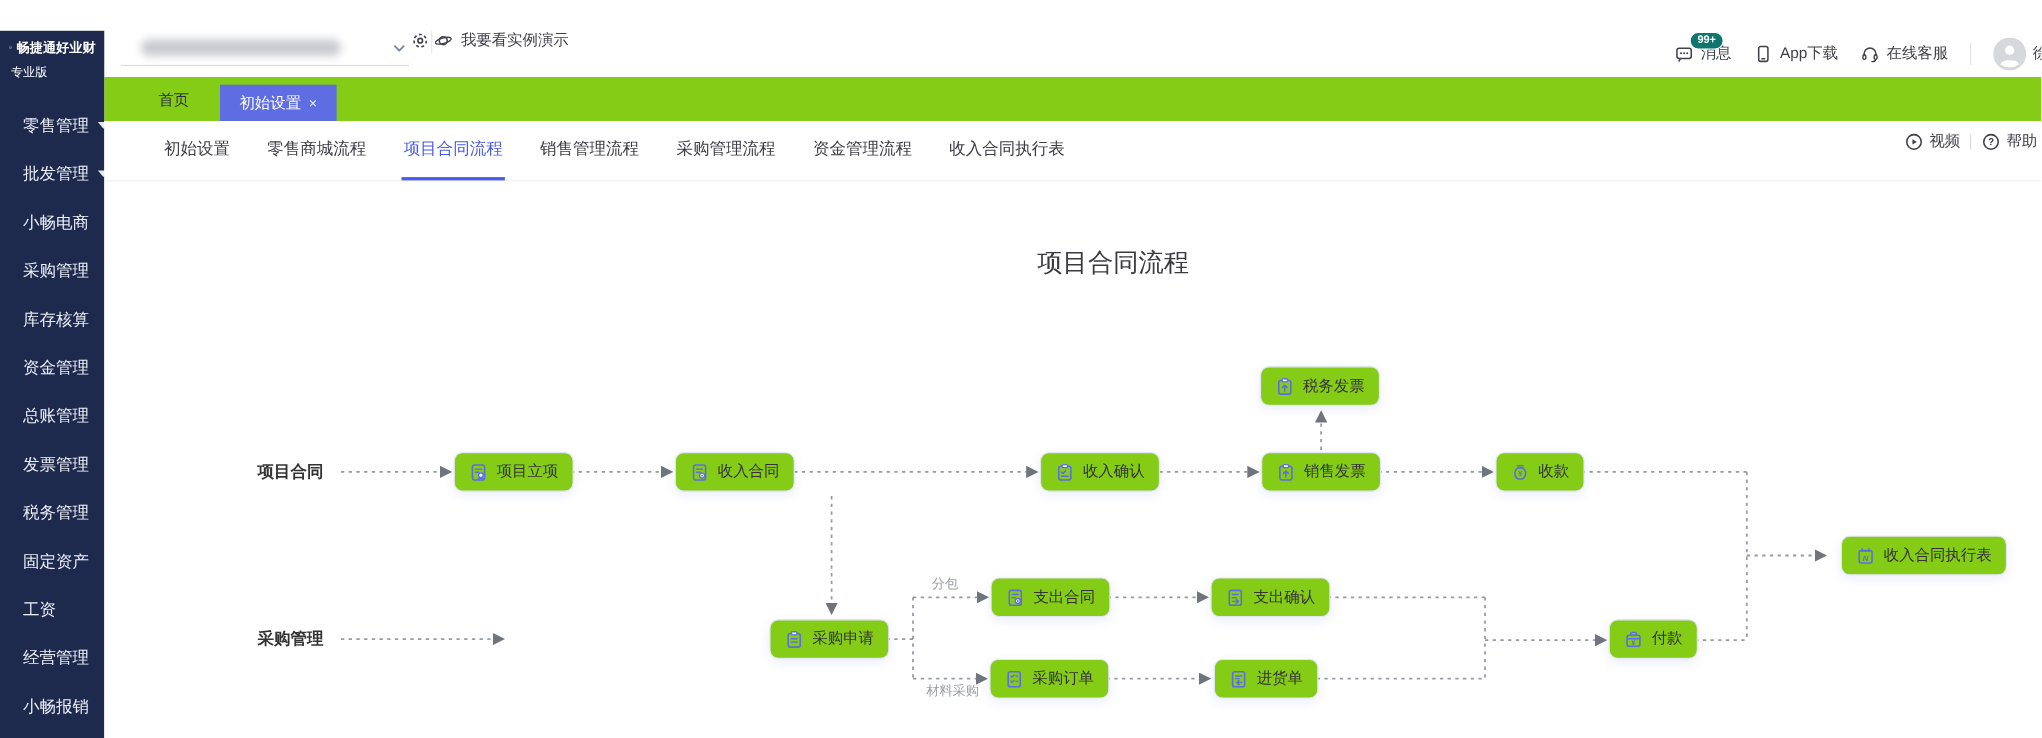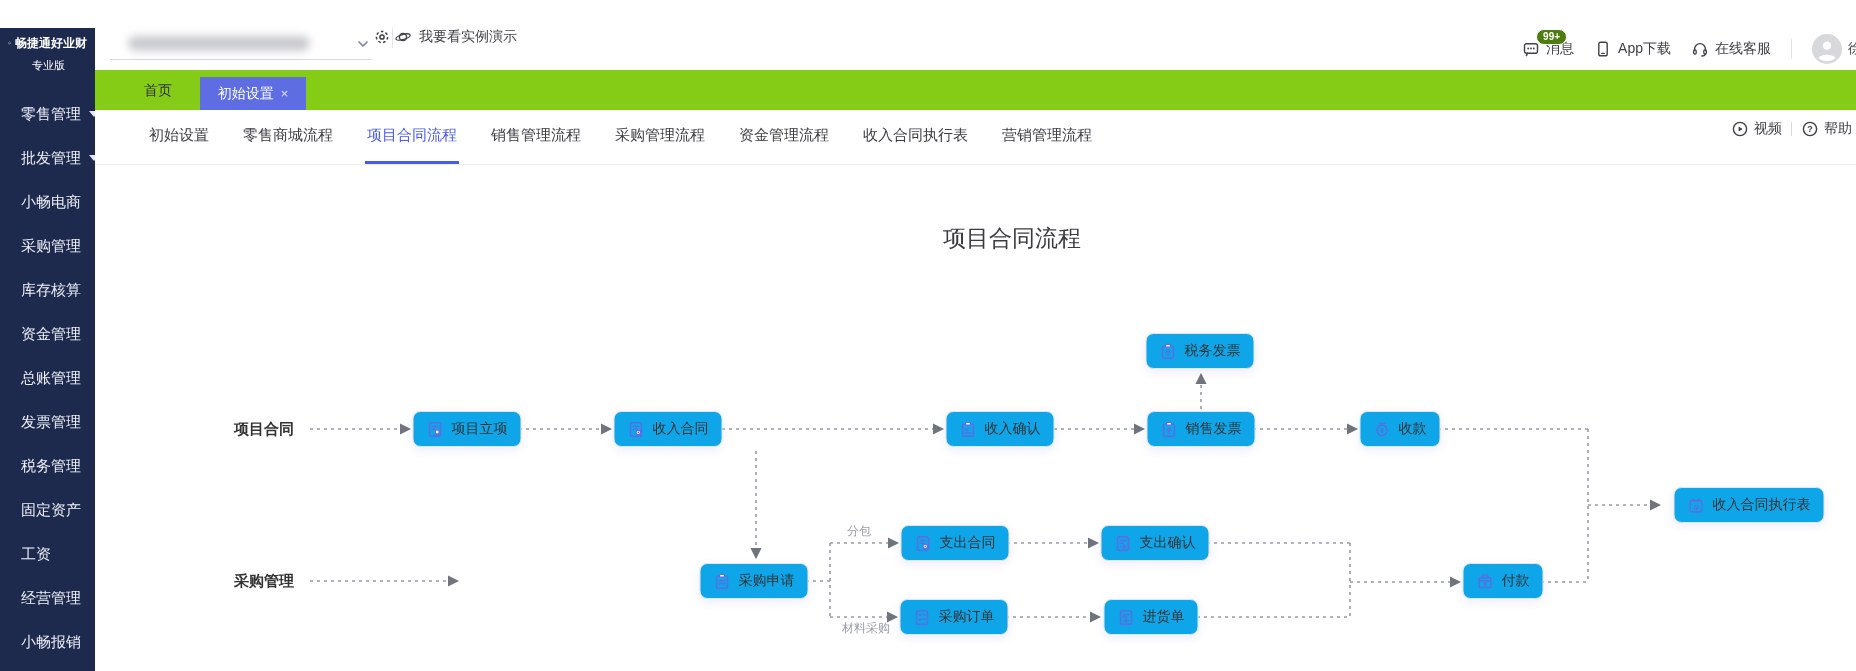--- a/index.html
+++ b/index.html
@@ -4,42 +4,42 @@
 <style>
   * { margin:0; padding:0; box-sizing:border-box; }
   body { background:#fff; font-family:"Liberation Sans","DejaVu Sans",sans-serif; }
   .page { position:relative; width:1856px; height:671px; overflow:hidden; background:#fff; }
 
   
   .topstrip { position:absolute; left:0; top:0; width:1856px; height:28px; background:#fff; }
 
   
   .sidebar { position:absolute; left:0; top:28px; width:95px; height:643px; background:#1d2a4e; color:#eceef6; }
-  .brand { height:62px; padding:6px 8px 0 8px;text-align:center; }
+  .brand { height:62px; padding:6px 8px 0 8px; }
   .brand-row { display:flex; align-items:center; gap:4px; }
   .brand-name { font-size:12px; font-weight:bold; color:#fff; white-space:nowrap; letter-spacing:0; }
   .brand-edition { font-size:11px; color:#fff; margin:6px 0 0 2px; }
   .nav { padding-top:2px; }
   .nav-item { height:44px; display:flex; align-items:center; padding-left:21px; font-size:15px; font-weight:500; color:#eef0f8; cursor:pointer; white-space:nowrap; }
   .caret { width:0; height:0; border-left:5px solid transparent; border-right:5px solid transparent; border-top:6px solid #e7eaf5; margin-left:8px; }
 
   
   .main { position:absolute; left:95px; top:28px; width:1761px; height:643px; }
 
   
   .topbar { position:relative; height:42px; background:#fff; }
   .tb-left { position:absolute; left:15px; top:0; height:42px; display:flex; align-items:flex-start; gap:1px; }
   .company-select { position:relative; width:262px; height:32px; border-bottom:1px solid #d9d9e0; display:flex; align-items:center; justify-content:space-between; cursor:pointer; }
   .redacted { width:182px; height:15px; margin-left:18px; background:#c9cacf; border-radius:8px; filter:blur(4px); }
   .icon16 { width:18px; height:18px; display:block; }
   .tb-div { width:1px; height:20px; background:#e3e3e8; }
   .demo-link { display:flex; align-items:center; gap:7px; font-size:14px; color:#3e3e46; cursor:pointer; }
   .tb-right { position:absolute; right:-20px; top:0; height:42px; display:flex; align-items:center; gap:20px; }
   .tb-item { position:relative; display:flex; align-items:center; gap:6px; font-size:14px; color:#3e3e46; cursor:pointer; white-space:nowrap; }
-  .badge { position:absolute; top:-11px; left:14px; background:#4d7c0f; color:#fff; font-size:10px; line-height:12px; padding:1px 6px; border-radius:9px; border:1.5px solid #fff; font-weight:bold; }
+  .badge { position:absolute; top:-11px; left:14px; background:#0f766e; color:#fff; font-size:10px; line-height:12px; padding:1px 6px; border-radius:9px; border:1.5px solid #fff; font-weight:bold; }
   .avatar { width:30px; height:30px; display:block; }
   .username { font-size:14px; color:#3e3e46; }
 
   
   .tabstrip { height:40px; background:#84cc16; display:flex; align-items:flex-end; padding-left:35px; }
   .tab-home { font-size:14px; color:#30313a; padding:0 14px 10px; cursor:pointer; }
   .tab-active { margin-left:14px; width:106px; height:33px; background:#5e6de2; color:#fff; font-size:14px; display:flex; align-items:center; justify-content:center; gap:7px; cursor:pointer; }
   .tab-close { font-size:13px; color:#e8eaff; cursor:pointer; }
 
   
@@ -48,21 +48,21 @@
   .subtab { display:flex; align-items:center; font-size:15px; color:#3c3c44; border-bottom:3px solid transparent; padding:0 2px; cursor:pointer; white-space:nowrap; }
   .subtab.active { color:#4a5be8; border-bottom-color:#4a5be8; }
   .subtab-right { position:absolute; right:4px; top:0; height:38px; display:flex; align-items:center; gap:9px; font-size:14px; color:#3f3f46; }
   .sr-item { display:flex; align-items:center; gap:5px; cursor:pointer; white-space:nowrap; }
   .vdiv { width:1px; height:14px; background:#d9d9df; }
 
   
   .canvas { position:relative; width:1761px; height:506px; background:#fff; }
   .flow-title { position:absolute; left:917px; top:58px; transform:translateX(-50%); font-size:23px; font-weight:500; color:#3a3a40; white-space:nowrap; }
   .conn-layer { position:absolute; left:0; top:0; pointer-events:none; }
-  .node { position:absolute; transform:translate(-50%,-50%); display:flex; align-items:center; gap:8px; background:#0ea5e9; border:1px solid #e2e5f6; border-radius:8px; padding:8px 13px; font-size:14px; color:#333; box-shadow:0 3px 10px rgba(90,105,220,.12); white-space:nowrap; cursor:pointer; }
+  .node { position:absolute; transform:translate(-50%,-50%); display:flex; align-items:center; gap:8px; background:#84cc16; border:1px solid #e2e5f6; border-radius:8px; padding:8px 13px; font-size:14px; color:#333; box-shadow:0 3px 10px rgba(90,105,220,.12); white-space:nowrap; cursor:pointer; }
   .nicon { width:17px; height:17px; display:block; flex:none; }
   .flow-label { position:absolute; transform:translate(-50%,-50%); font-size:15px; font-weight:bold; color:#333; white-space:nowrap; }
   .branch-label { position:absolute; transform:translate(-50%,-50%); font-size:12px; color:#9a9da8; white-space:nowrap; }
 </style>
 </head>
 <body>
 
 <div class="page">
   <div class="topstrip"></div>
 
@@ -197,21 +197,20 @@
     <div class="content">
 
       <div class="subtabs">
         <div class="subtab">初始设置</div>
         <div class="subtab">零售商城流程</div>
         <div class="subtab active">项目合同流程</div>
         <div class="subtab">销售管理流程</div>
         <div class="subtab">采购管理流程</div>
         <div class="subtab">资金管理流程</div>
         <div class="subtab">收入合同执行表</div>
-        <div class="subtab">营销管理流程</div>
         <div class="subtab-right">
           <div class="sr-item">
             <svg class="icon16" viewBox="0 0 18 18">
               <circle cx="9" cy="9" r="6.6" fill="none" stroke="#3f3f46" stroke-width="1.4"></circle>
               <path d="M7.6 6.6l4 2.4-4 2.4z" fill="#3f3f46"></path>
             </svg>
             <span>视频</span>
           </div>
           <div class="vdiv"></div>
           <div class="sr-item">

